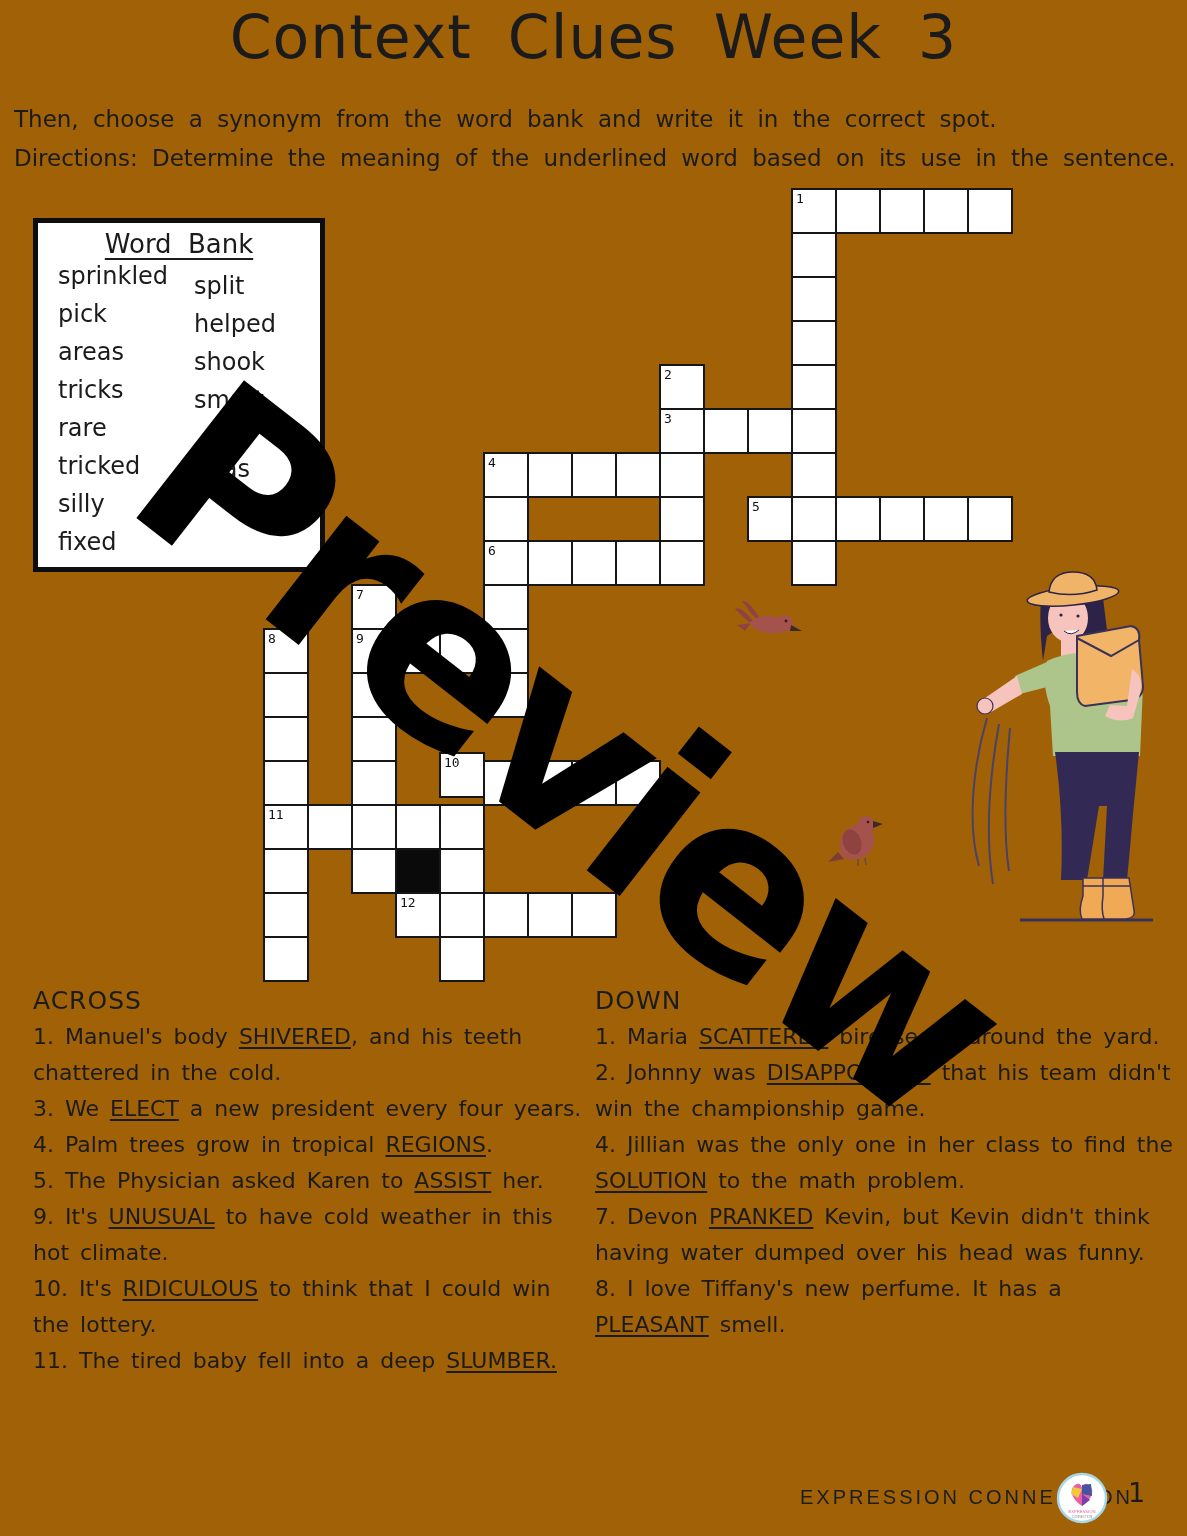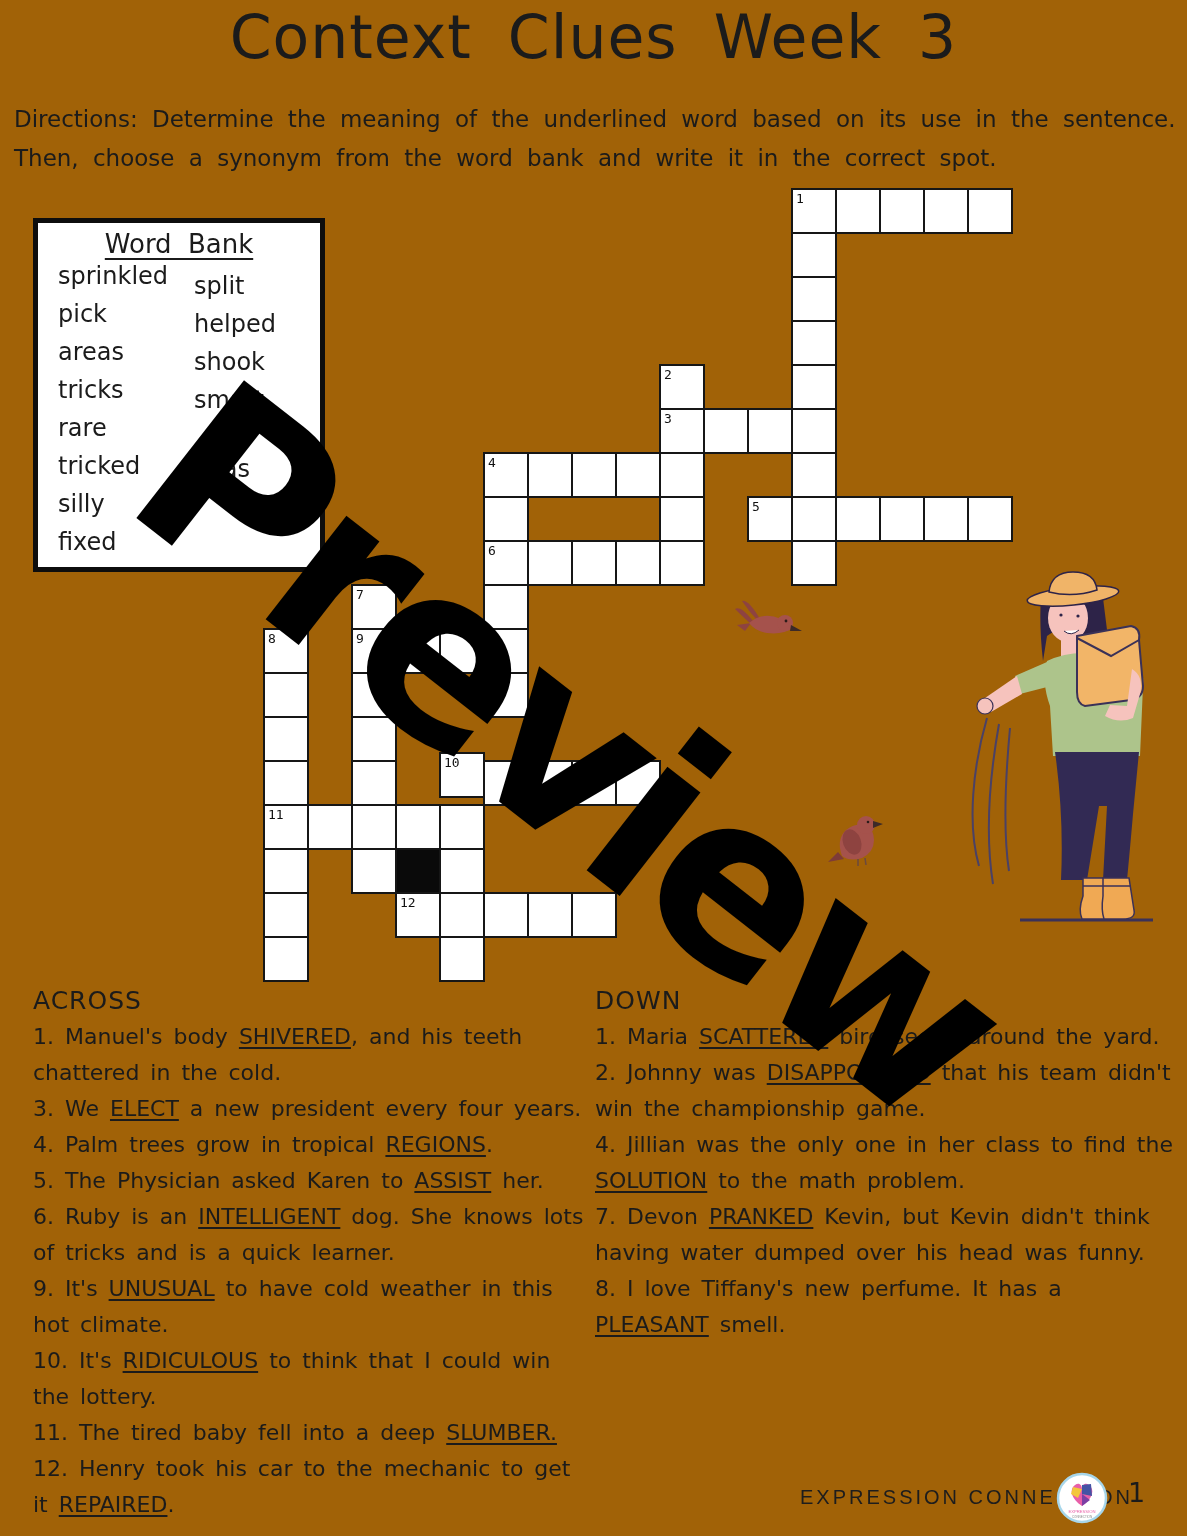--- a/index.html
+++ b/index.html
@@ -46,22 +46,22 @@
   .page-num{position:absolute;left:1128px;top:1477px;font-size:27px;z-index:6;}
 </style>
 </head>
 <body>
 
 <div class="page">
 
   <div class="title">Context Clues Week 3</div>
 
   <div class="directions">
+    <div>Then, choose a synonym from the word bank and write it in the correct spot.</div>
     <div>Directions: Determine the meaning of the underlined word based on its use in the sentence.</div>
-    <div>Then, choose a synonym from the word bank and write it in the correct spot.</div>
   </div>
 
   <div class="wordbank">
     <div class="wb-title">Word Bank</div>
     <div class="wb-left">
         <div>sprinkled</div>
         <div>pick</div>
         <div>areas</div>
         <div>tricks</div>
         <div>rare</div>
@@ -237,25 +237,23 @@
 
   <div class="watermark">Preview</div>
 
   <div class="clues clues-across">
     <div class="clue-heading">ACROSS</div>
     <div>
         <div class="clue"><span>1. </span><span>Manuel's body </span><span class="term">SHIVERED</span><span>, and his teeth chattered in the cold.</span></div>
         <div class="clue"><span>3. </span><span>We </span><span class="term">ELECT</span><span> a new president every four years.</span></div>
         <div class="clue"><span>4. </span><span>Palm trees grow in tropical </span><span class="term">REGIONS</span><span>.</span></div>
         <div class="clue"><span>5. </span><span>The Physician asked Karen to </span><span class="term">ASSIST</span><span> her.</span></div>
-        <div class="clue"><span>6. </span><span>Ruby is an </span><span class="term">INTELLIGENT</span><span> dog. She knows lots of tricks and is a quick learner.</span></div>
         <div class="clue"><span>9. </span><span>It's </span><span class="term">UNUSUAL</span><span> to have cold weather in this hot climate.</span></div>
         <div class="clue"><span>10. </span><span>It's </span><span class="term">RIDICULOUS</span><span> to think that I could win the lottery.</span></div>
         <div class="clue"><span>11. </span><span>The tired baby fell into a deep </span><span class="term">SLUMBER.</span><span></span></div>
-        <div class="clue"><span>12. </span><span>Henry took his car to the mechanic to get it </span><span class="term">REPAIRED</span><span>.</span></div>
       </div>
   </div>
 
   <div class="clues clues-down">
     <div class="clue-heading">DOWN</div>
     <div>
         <div class="clue"><span>1. </span><span>Maria </span><span class="term">SCATTERED</span><span> bird seeds around the yard.</span></div>
         <div class="clue"><span>2. </span><span>Johnny was </span><span class="term">DISAPPOINTED</span><span> that his team didn't win the championship game.</span></div>
         <div class="clue"><span>4. </span><span>Jillian was the only one in her class to find the </span><span class="term">SOLUTION</span><span> to the math problem.</span></div>
         <div class="clue"><span>7. </span><span>Devon </span><span class="term">PRANKED</span><span> Kevin, but Kevin didn't think having water dumped over his head was funny.</span></div>

